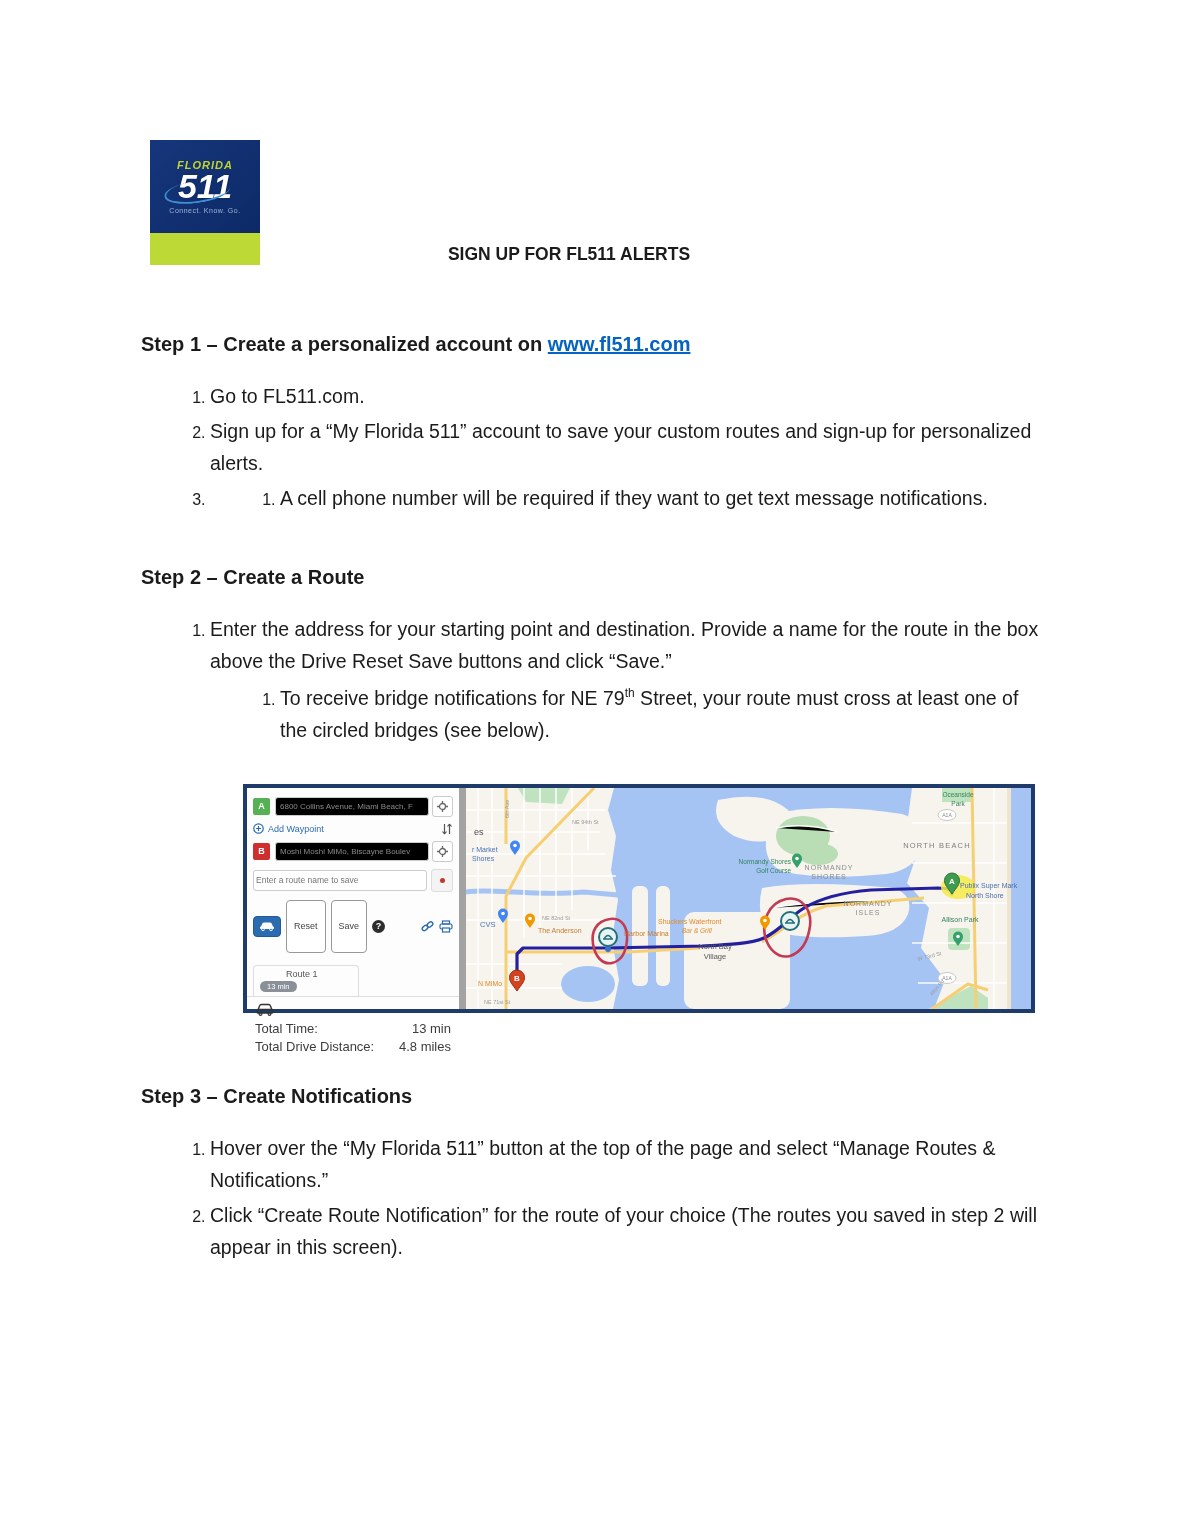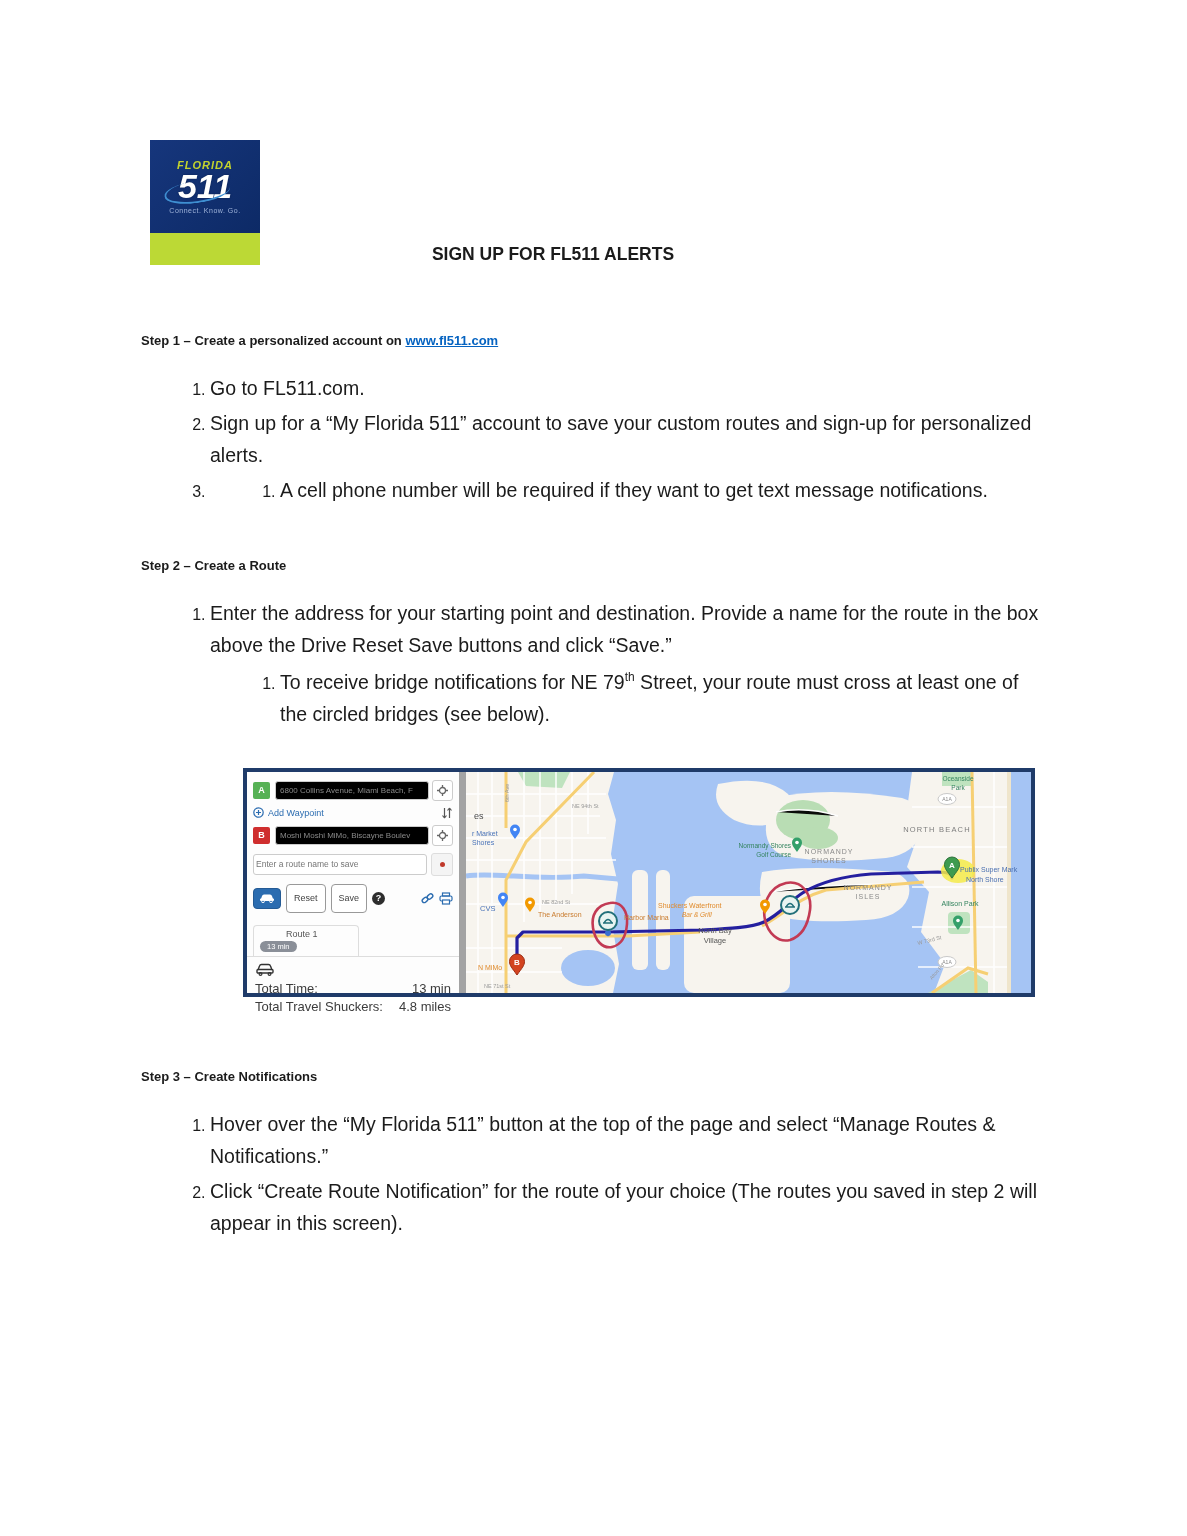--- a/index.html
+++ b/index.html
@@ -13,25 +13,25 @@
   .logo-blue{height:93px;background:linear-gradient(135deg,#16367c,#0d2a66);
              display:flex;flex-direction:column;align-items:center;justify-content:center;}
   .logo-brand{color:#c3d32e;font-style:italic;font-weight:bold;font-size:11px;letter-spacing:1px;}
   .logo-num{color:#fff;font-style:italic;font-weight:bold;font-size:34px;line-height:30px;
             text-shadow:0 0 2px #0a1f4d;position:relative;}
   .logo-swoosh{position:absolute;left:-14px;top:10px;width:64px;height:20px;
                border:2px solid #3f8fd2;border-top:none;border-right:none;border-radius:50%;
                transform:rotate(-8deg);}
   .logo-tag{color:#9fb3d9;font-size:7px;margin-top:6px;letter-spacing:.5px;}
   .logo-green{height:32px;background:#bcd935;}
-  .doc-title{position:absolute;left:0;top:104px;width:824px;text-align:center;
+  .doc-title{position:absolute;left:16px;top:104px;width:824px;text-align:center;
              font-weight:bold;font-size:17.5px;}
 
   
-  .step-h{font-weight:bold;font-size:13px;margin:0 0 0 0;}
+  .step-h{font-weight:bold;font-size:20px;margin:0 0 0 0;}
   .step-h a{color:#0563c1;text-decoration:underline;font-weight:bold;cursor:pointer;}
   ol.l1{margin:24px 0 0 0;padding-left:69px;font-size:19.5px;line-height:32px;}
   ol.l1>li{margin-bottom:3px;max-width:845px;}
   ol.l2{margin:0;padding-left:70px;font-size:19.5px;line-height:32px;}
   ol.l2>li{max-width:770px;}
   li::marker{font-size:16px;}
   sup{vertical-align:super;font-size:12px;}
 
   .sec{margin-top:0;}
   .gap-s2{margin-top:52px;}
@@ -62,21 +62,21 @@
   .waylink{color:#2b6cb0;display:flex;align-items:center;gap:4px;cursor:pointer;font-size:9px;}
   .namerow{display:flex;align-items:center;margin:7px 0 8px 0;}
   .nameinput{flex:1;border:1px solid #ccc;border-radius:3px;height:19px;font-size:8.5px;
              color:#9a9a9a;padding:0 2px;font-family:"Liberation Sans",sans-serif;min-width:0;}
   .reqbox{width:20px;height:21px;border:1px solid #ddd;border-radius:3px;background:#f4f4f4;
           margin-left:4px;display:flex;align-items:center;justify-content:center;}
   .reqdot{width:5px;height:5px;border-radius:50%;background:#c0392b;}
   .btnrow{display:flex;align-items:center;gap:5px;}
   .carbtn{background:#2b6cb0;border:1px solid #245a94;border-radius:4px;width:26px;height:19px;
           display:flex;align-items:center;justify-content:center;cursor:pointer;}
-  .obtn{background:#fff;border:1px solid #999;border-radius:4px;height:19px;padding:4px 7px;
+  .obtn{background:#fff;border:1px solid #999;border-radius:4px;height:19px;padding:16px 7px;
         font-size:9px;color:#444;display:flex;align-items:center;cursor:pointer;
         font-family:"Liberation Sans",sans-serif;}
   .helpdot{width:13px;height:13px;border-radius:50%;background:#2d2d2d;color:#fff;font-size:9px;
            font-weight:bold;display:flex;align-items:center;justify-content:center;cursor:pointer;}
   .btnspacer{flex:1;}
   .tab{margin-top:12px;width:92px;border:1px solid #ddd;border-bottom:none;border-radius:4px 4px 0 0;
        padding:3px 6px 4px 6px;cursor:pointer;}
   .tablabel{color:#555;font-size:9px;padding-left:26px;}
   .tabpill{display:inline-block;margin-top:2px;background:#8a8f98;color:#fff;font-size:7.5px;
            border-radius:7px;padding:1px 7px;}
@@ -206,21 +206,21 @@
           <path d="M3,7 L4.5,3 Q5,1.5 6.5,1.5 H13.5 Q15,1.5 15.5,3 L17,7" fill="none" stroke="#333" stroke-width="1.4"></path>
           <rect x="2" y="6.5" width="16" height="3.5" rx="1" fill="none" stroke="#333" stroke-width="1.4"></rect>
           <circle cx="5.5" cy="11" r="1.4" fill="none" stroke="#333" stroke-width="1.2"></circle>
           <circle cx="14.5" cy="11" r="1.4" fill="none" stroke="#333" stroke-width="1.2"></circle>
         </svg>
         <div class="totrow">
           <span>Total Time:</span>
           <span class="v">13 min</span>
         </div>
         <div class="totrow">
-          <span>Total Travel Shuckers:</span>
+          <span>Total Drive Distance:</span>
           <span class="v">4.8 miles</span>
         </div>
       </div>
     </div>
 
     <div class="vdivider"></div>
 
     <div class="maparea">
       <svg width="565" height="221" viewBox="0 0 565 221">
 

